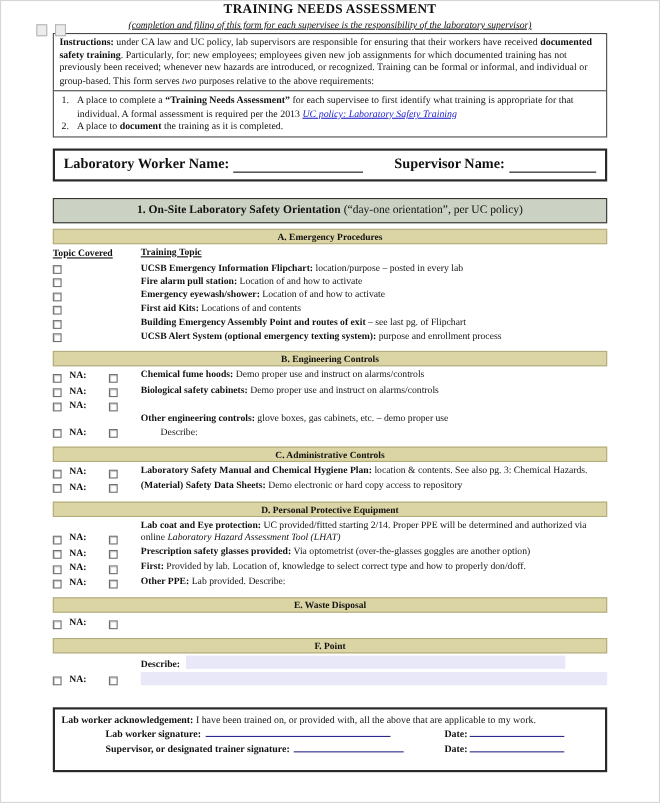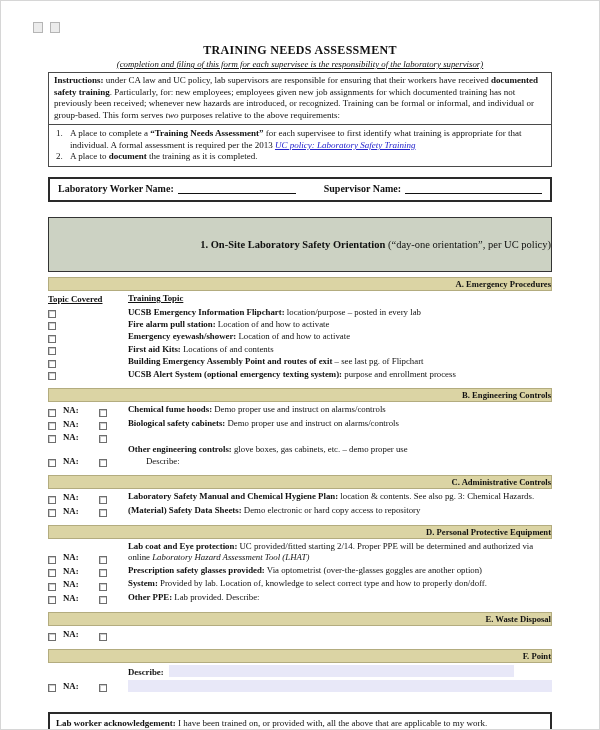--- a/index.html
+++ b/index.html
@@ -2,37 +2,37 @@
 <html style="--section1-bg: #ccd2c3; --band-bg: #dbd4a4; --input-bg: #e8e8f8; --link-color: #2323cc; --signature-line-color: #2a2a8c;"><head>
 <meta charset="utf-8">
 <style>
   * { margin:0; padding:0; box-sizing:border-box; }
   html,body { background:#fff; }
   body { font-family:"Liberation Serif", serif; color:#111; }
   .page { position:relative; width:600px; height:730px; background:#fff; border:1px solid #d6d6d6; overflow:hidden; }
   .corner-icons { position:absolute; top:21px; left:32px; display:flex; gap:7px; }
   .mini-icon { width:10px; height:11px; border:1px solid #b5b5b5; background:#ececec; display:inline-block; }
   .content { padding:0 47px; }
-  .title { margin-top:42px; text-align:center; font-weight:bold; font-size:12px; letter-spacing:.3px; }
+  .title { text-align:center; font-weight:bold; font-size:12px; letter-spacing:.3px; }
   .subtitle { margin-top:1px; text-align:center; font-style:italic; font-size:8.8px; text-decoration:underline; }
   .b { font-weight:bold; }
   .i { font-style:italic; }
   .instr-box { margin-top:3px; border:1px solid #4a4a4a; padding:2px 5px 3px; font-size:9px; line-height:1.28; }
   .instr-divider { border-top:1px solid #4a4a4a; margin:3px -5px; }
   .instr-item { display:flex; font-size:9px; line-height:1.3; padding-left:2px; }
   .instr-item .num { flex:0 0 14px; }
   .link { color:var(--link-color,#2323cc); font-style:italic; text-decoration:underline; }
-  .names-box { margin-top:10px; border:2px solid #2a2a2a; padding:4px 8px 6px; font-size:10px; display:flex; align-items:flex-end; white-space:nowrap; }
+  .names-box { margin-top:10px; border:2px solid #2a2a2a; padding:4px 8px 6px; font-size:13px; display:flex; align-items:flex-end; white-space:nowrap; }
   .blank { display:inline-block; border-bottom:1px solid #111; height:10px; }
   .blank-worker { width:118px; margin-left:4px; }
   .names-spacer { width:28px; }
   .blank-sup { flex:1; margin-left:4px; }
-  .sec1-header { margin-top:15px; border:1px solid #333; background:var(--section1-bg,#ccd2c3); text-align:right; font-size:10.5px; padding:21px 0; }
+  .sec1-header { margin-top:15px; border:1px solid #333; background:var(--section1-bg,#ccd2c3); text-align:center; font-size:10.5px; padding:5px 0; }
   #topics-table { margin-top:5px; font-size:8.8px; }
-  .band { background:var(--band-bg,#dbd4a4); border:1px solid #b3ac7f; text-align:right; font-weight:bold; font-size:8.6px; padding:1px 0; margin-bottom:2px; }
+  .band { background:var(--band-bg,#dbd4a4); border:1px solid #b3ac7f; text-align:center; font-weight:bold; font-size:8.6px; padding:1px 0; margin-bottom:2px; }
   .row { display:flex; line-height:1.3; margin-bottom:1px; }
   .rowleft { flex:0 0 80px; display:flex; align-items:flex-end; padding-top:1px; }
   .rowtext { flex:1; }
   .cb { flex:0 0 auto; display:inline-block; width:8px; height:8px; border:1px solid #6e6e6e; background:#fff; box-shadow:inset 1px 1px 0 rgba(110,110,110,.35); margin-top:1px; }
   .nal { margin:0 20px 0 7px; }
   .colh { font-weight:bold; text-decoration:underline; }
   .subline { padding-left:18px; }
   .strip { background:var(--input-bg,#e8e8f8); }
   .strip1 { display:inline-block; vertical-align:-2px; height:12px; width:345px; margin-left:5px; }
   .strip2 { display:block; height:12px; margin-top:2px; }
@@ -194,21 +194,21 @@
             <span class="cb"></span>
           </div>
           <div class="rowtext"><span class="b">Prescription safety glasses provided:</span><span>  Via optometrist (over-the-glasses goggles are another option)</span></div>
         </div>
         <div class="row">
           <div class="rowleft">
             <span class="cb"></span>
             <span class="b nal">NA:</span>
             <span class="cb"></span>
           </div>
-          <div class="rowtext"><span class="b">System:</span><span>  Provided by lab. Location of, knowledge to select correct type and how to properly don/doff.</span></div>
+          <div class="rowtext"><span class="b">First:</span><span>  Provided by lab. Location of, knowledge to select correct type and how to properly don/doff.</span></div>
         </div>
         <div class="row">
           <div class="rowleft">
             <span class="cb"></span>
             <span class="b nal">NA:</span>
             <span class="cb"></span>
           </div>
           <div class="rowtext"><span class="b">Other PPE:</span><span>  Lab provided.  Describe:</span></div>
         </div>
         <div class="secgap"></div>

